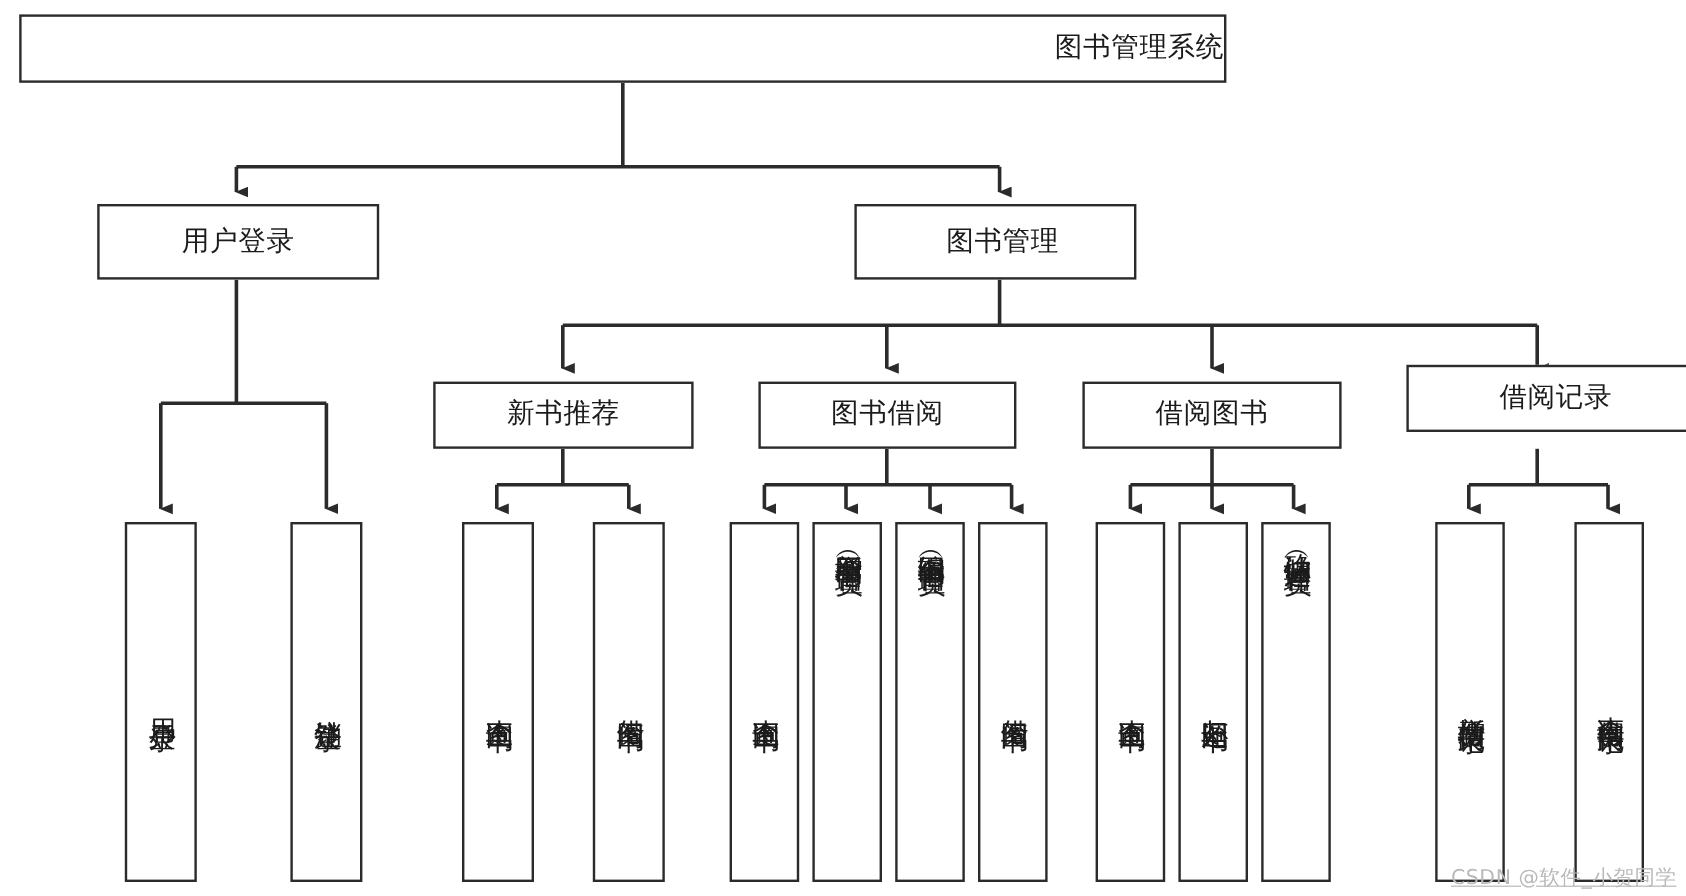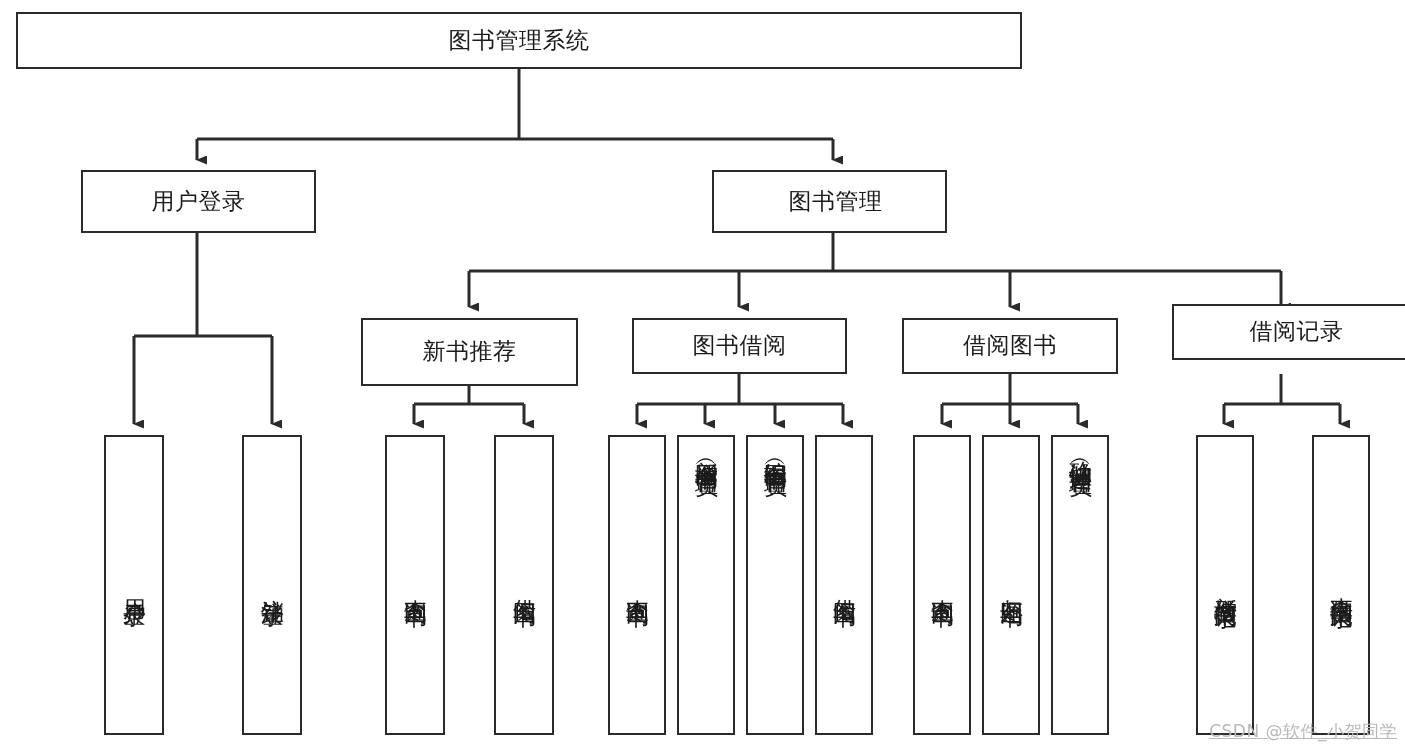--- a/index.html
+++ b/index.html
@@ -121,32 +121,32 @@
       <path d="M1010,404 L1010,424" marker-end="url(#arrowhead)"></path>
       <path d="M1078,404 L1078,424" marker-end="url(#arrowhead)"></path>
 
       <path d="M1281,374 L1281,404"></path>
       <path d="M1224,404 L1340,404"></path>
       <path d="M1224,404 L1224,424" marker-end="url(#arrowhead)"></path>
       <path d="M1340,404 L1340,424" marker-end="url(#arrowhead)"></path>
     </g>
   </svg>
 
-  <div class="node horiz" style="left:16px; top:12px; width:1006px; height:57px;">
+  <div class="node horiz" style="left:16px; top:12px; width:1006px; height:57px;justify-content:flex-end;">
     <span class="label">图书管理系统</span>
   </div>
 
   <div class="node horiz" style="left:81px; top:170px; width:235px; height:63px;">
     <span class="label">用户登录</span>
   </div>
   <div class="node horiz" style="left:712px; top:170px; width:235px; height:63px;padding-left:12px;">
     <span class="label">图书管理</span>
   </div>
 
-  <div class="node horiz" style="left:361px; top:318px; width:217px; height:68px;">
+  <div class="node horiz" style="left:361px; top:318px; width:217px; height:56px;">
     <span class="label">新书推荐</span>
   </div>
   <div class="node horiz" style="left:632px; top:318px; width:215px; height:56px;">
     <span class="label">图书借阅</span>
   </div>
   <div class="node horiz" style="left:902px; top:318px; width:216px; height:56px;">
     <span class="label">借阅图书</span>
   </div>
   <div class="node horiz" style="left:1172px; top:304px; width:249px; height:56px;text-align:right;">
     <span class="label">借阅记录</span>

